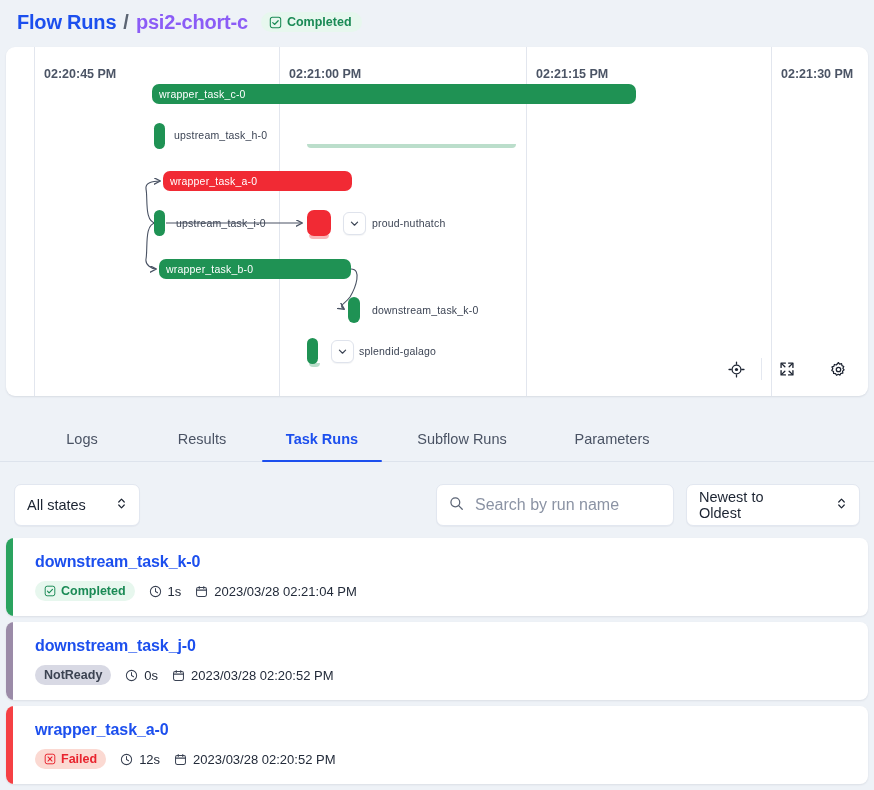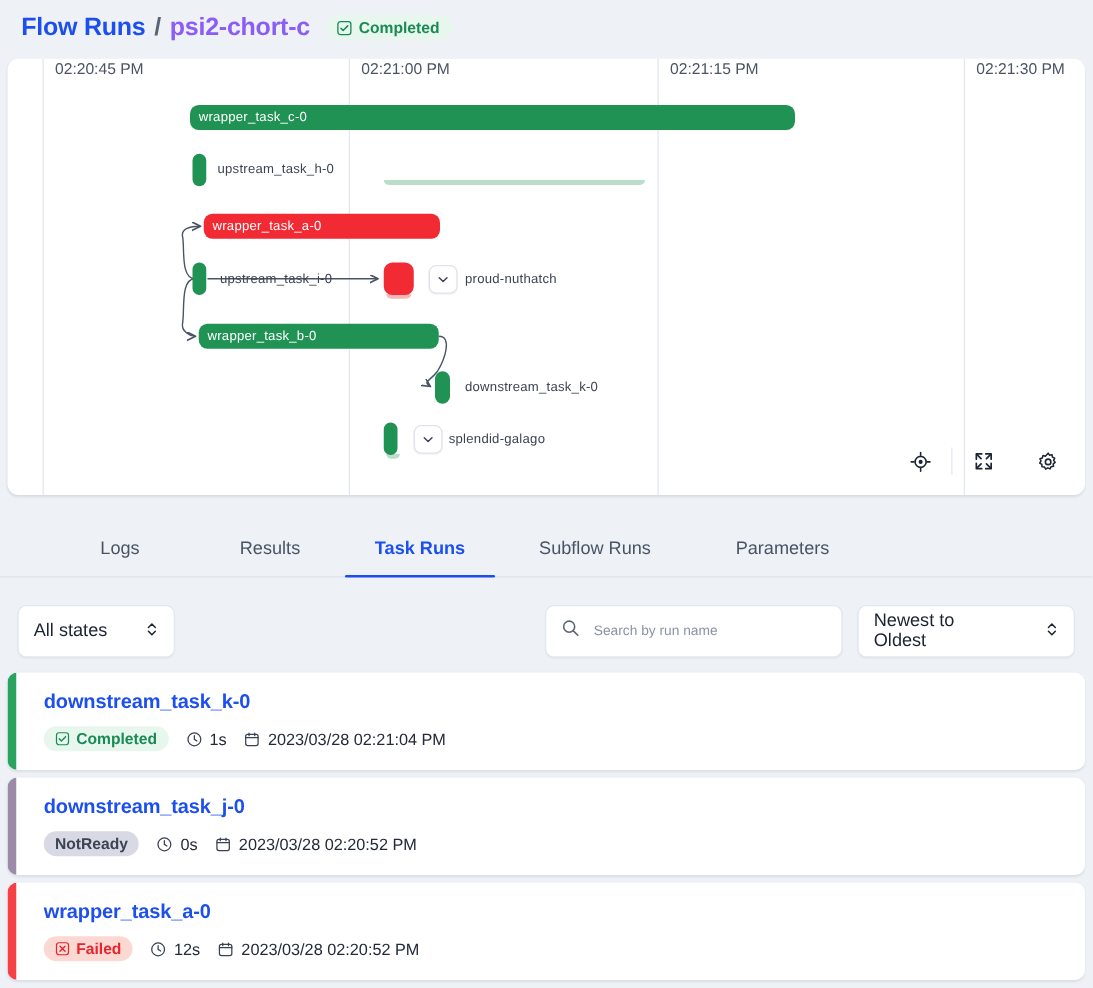--- a/index.html
+++ b/index.html
@@ -43,22 +43,22 @@
     border-radius: 9px;
     box-shadow: 0 1px 2px rgba(20,30,55,.10);
     overflow: hidden;
   }
   .time-axis { position: absolute; inset: 0; }
   .axis-col {
     position: absolute; top: 0; bottom: 0;
     border-left: 1px solid #e2e6ee;
   }
   .axis-label {
-    position: absolute; top: 1px;
-    font-size: 12.5px; font-weight: normal; color: #4b5465;
+    position: absolute; top: 20px;
+    font-size: 12.5px; font-weight: bold; color: #4b5465;
     white-space: nowrap;
   }
 
   .nodes { position: absolute; inset: 0; }
   .edges { position: absolute; inset: 0; pointer-events: none; }
 
   .bar {
     position: absolute;
     border-radius: 7px;
     display: flex; align-items: center;
@@ -107,21 +107,21 @@
     display: flex; align-items: center; justify-content: center;
     cursor: pointer; color: #1d2432;
   }
   .tool-sep { width: 1px; height: 22px; background: #e4e8f0; margin: 0 5px; }
 
   
   .tabs {
     position: absolute; left: 0; top: 410px; width: 874px; height: 52px;
     display: flex; align-items: flex-end;
     border-bottom: 1px solid #dde3ec;
-    padding-left: 36px;
+    padding-left: 22px;
   }
   .tab {
     font-size: 14.5px; color: #4a5costa; color: #4a5364;
     padding: 0 0 14px 0; margin-right: 0;
     width: 120px; text-align: center;
     cursor: pointer; position: relative;
   }
   .tab.active { color: #1c4fee; font-weight: bold; }
   .tab.active::after {
     content: ""; position: absolute; left: 0; right: 0; bottom: -1px;
@@ -141,21 +141,21 @@
     font-size: 14.5px; color: #1b2331;
   }
   .spacer { flex: 1; }
   .search-box {
     width: 238px; height: 42px; background: #fff;
     border: 1px solid #e2e7f0; border-radius: 7px;
     display: flex; align-items: center; gap: 9px; padding: 0 12px;
     box-shadow: 0 1px 1px rgba(20,30,55,.04);
   }
   .search-box input {
-    border: 0; outline: 0; font-size: 11px; width: 100%;
+    border: 0; outline: 0; font-size: 16px; width: 100%;
     font-family: "Liberation Sans", sans-serif; color: #1d4ed8;
     background: transparent;
   }
   .search-box input::placeholder { color: #8b93a4; }
   .sort-box { margin-left: 12px; width: 174px; justify-content: space-between; }
 
   
   .runs {
     position: absolute; left: 0; top: 538px; width: 874px;
     padding: 0 6px;

